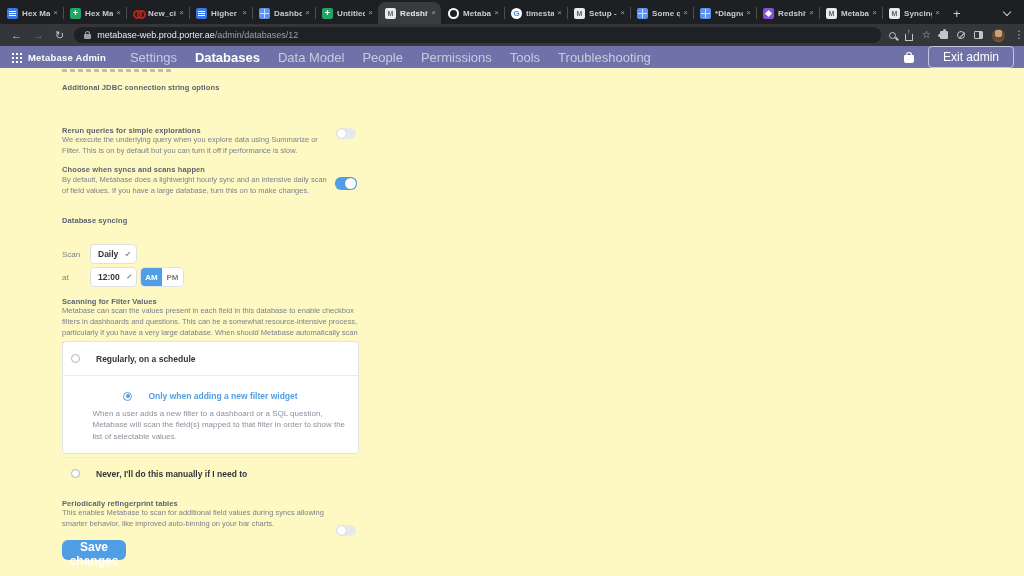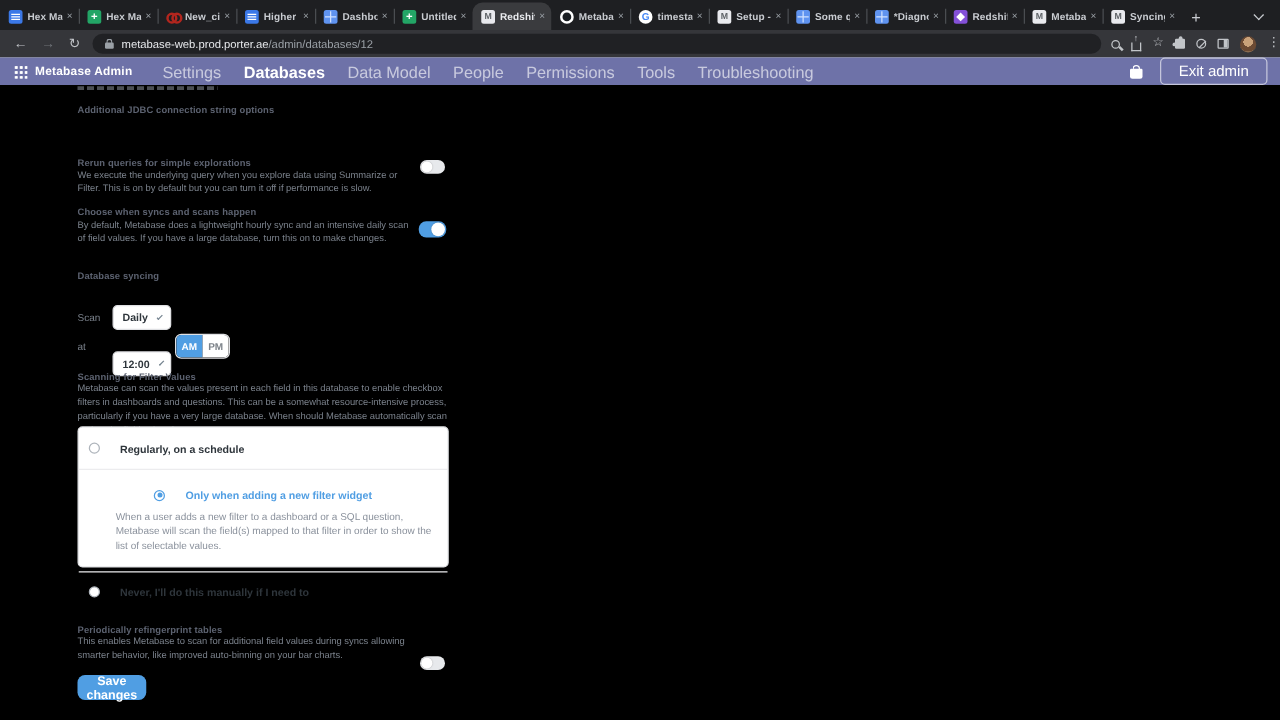--- a/index.html
+++ b/index.html
@@ -66,21 +66,21 @@
   .brand { font-size:9.5px; font-weight:bold; letter-spacing:.2px; }
   .adm-items { display:flex; margin-left:24px; gap:18px; }
   .adm-item { font-size:13px; color:rgba(255,255,255,.62); cursor:pointer; }
   .adm-item.active { color:#fff; font-weight:bold; }
   .adm-right { margin-left:auto; display:flex; align-items:center; margin-right:10px; gap:14px; }
   .bag { position:relative; width:10px; height:8px; background:#fff; border-radius:1px 1px 2px 2px; margin-top:3px; }
   .bag::before { content:""; position:absolute; left:2px; top:-3px; width:4px; height:3px; border:1px solid #fff; border-bottom:none; border-radius:3px 3px 0 0; }
   .exit-btn { border:1px solid rgba(255,255,255,.6); border-radius:4px; padding:3px 14px; font-size:12px; font-weight:normal; color:#fff; cursor:pointer; }
 
   
-  .content { position:absolute; left:0; top:68px; width:1024px; height:508px; background:#000000; }
+  .content { position:absolute; left:0; top:68px; width:1024px; height:508px; background:#fef9c3; }
   .abs { position:absolute; }
   .sliver { left:62px; top:1px; width:112px; height:2.5px; opacity:.55;
      background:repeating-linear-gradient(90deg,#8a8f98 0 5px, transparent 5px 8px); }
   .field-label { font-size:7.5px; font-weight:bold; color:#5c6270; letter-spacing:.1px; }
   .desc { font-size:7.5px; line-height:1.45; color:#7b828c; }
   .text-input { left:62px; top:25px; width:297px; height:24px; border:1px solid #dfe0e3; border-radius:4px; font-size:9.5px; color:#2e353b; padding:0 10px; font-family:"Liberation Sans", sans-serif; outline:none; }
   .text-input::placeholder { color:#b9bdc5; }
 
   .toggle { width:20px; height:11px; border-radius:6px; background:#e7e9ec; position:relative; cursor:pointer; }
   .toggle .knob { position:absolute; top:1px; left:1px; width:9px; height:9px; border-radius:50%; background:#fff; box-shadow:0 0 1px rgba(0,0,0,.35); }
@@ -102,21 +102,21 @@
   .opt2 { height:82px; border-bottom:1px solid #ececee; flex-direction:column; align-items:center; justify-content:center; }
   .opt3 { height:31px; }
   .radio { width:9px; height:9px; border:1px solid #aeb4bb; border-radius:50%; flex:none; margin-right:16px; background:#fff; }
   .radio.sel { border:1px solid #509ee3; position:relative; }
   .radio.sel::after { content:""; position:absolute; inset:1.5px; background:#509ee3; border-radius:50%; }
   .opt-label { font-size:8.5px; font-weight:bold; color:#2e353b; }
   .opt-label.blue { color:#509ee3; }
   .opt2-row { display:flex; align-items:center; }
   .opt2-desc { margin-left:26px; margin-top:7px; width:262px; font-size:8px; line-height:1.4; color:#8a919c; }
 
-  .save-btn { left:62px; top:472px; width:55px; height:20px; background:#509ee3; border:none; border-radius:6px; color:#fff; font-size:10px; font-weight:bold; cursor:pointer; font-family:"Liberation Sans", sans-serif; }
+  .save-btn { left:62px; top:472px; width:64px; height:20px; background:#509ee3; border:none; border-radius:6px; color:#fff; font-size:12px; font-weight:bold; cursor:pointer; font-family:"Liberation Sans", sans-serif; }
 </style>
 </head>
 <body>
 
 <div class="tabstrip">
   <div class="tab">
       <span class="fav doc-blue"></span>
       <span class="tab-title">Hex Map</span>
       <span class="tab-close">×</span>
     </div>
@@ -252,21 +252,21 @@
 
   <div class="abs field-label" style="left:62px; top:140px;margin-top:8px;">Database syncing</div>
 
   <div class="abs sel-label" style="left:62px; top:182px;">Scan</div>
   <div class="abs select" style="left:90px; top:176px; width:47px;">
     <span class="val">Daily</span>
     <span class="chev"></span>
   </div>
 
   <div class="abs sel-label" style="left:62px; top:205px;">at</div>
-  <div class="abs select" style="left:90px; top:213px; width:47px;">
+  <div class="abs select" style="left:90px; top:199px; width:47px;">
     <span class="val">12:00</span>
     <span class="chev"></span>
   </div>
   <div class="abs ampm" style="left:140px; top:199px;">
     <span class="seg sel">AM</span>
     <span class="seg unsel">PM</span>
   </div>
 
   <div class="abs field-label" style="left:62px; top:229px;">Scanning for Filter Values</div>
   <div class="abs desc" style="left:62px; top:238px; width:300px;">Metabase can scan the values present in each field in this database to enable checkbox filters in dashboards and questions. This can be a somewhat resource-intensive process, particularly if you have a very large database. When should Metabase automatically scan and cache field values?</div>

